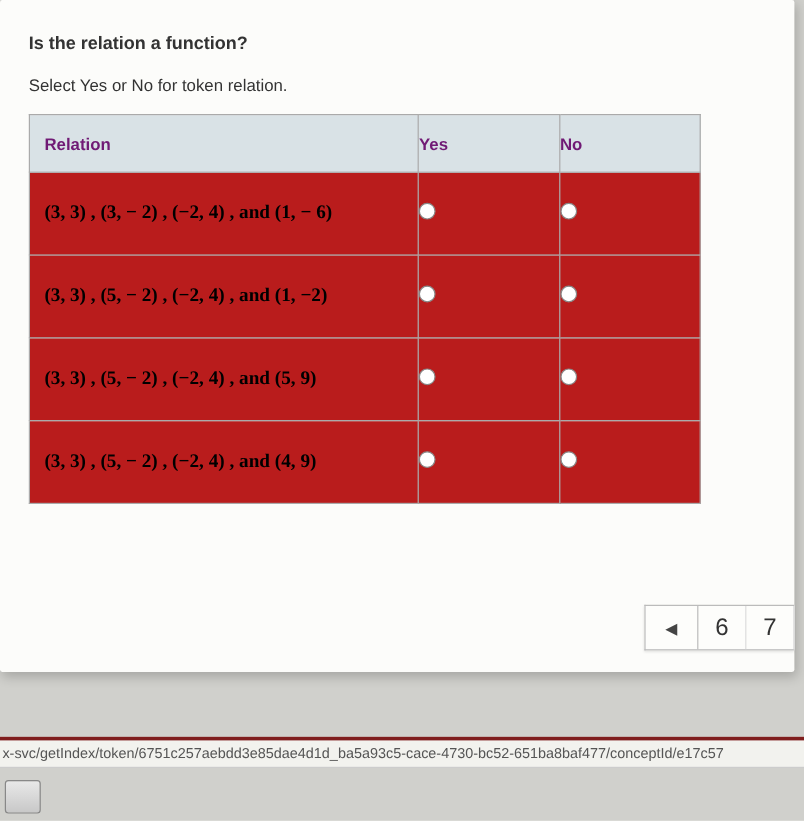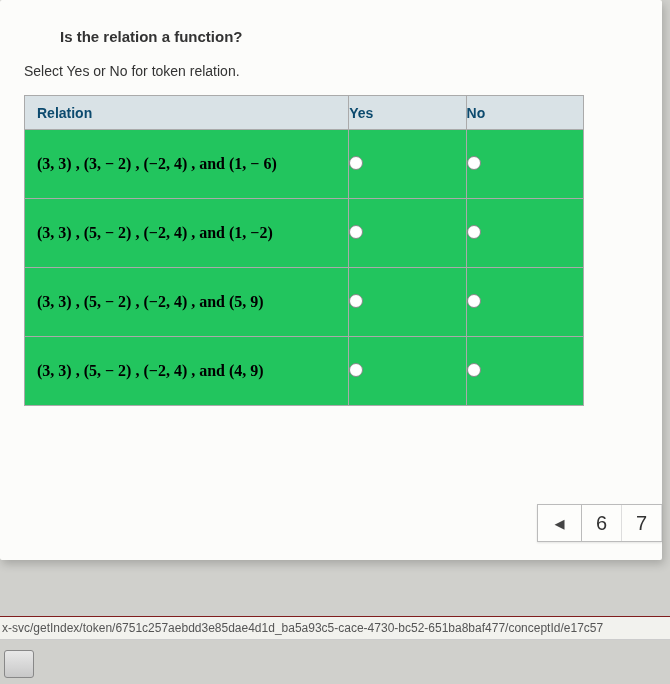--- a/index.html
+++ b/index.html
@@ -18,21 +18,20 @@
       box-shadow: 2px 4px 10px rgba(0,0,0,0.2);
       border-radius: 2px;
       min-height: 560px;
       position: relative;
     }
     .question-title {
       font-weight: bold;
       font-size: 15px;
       color: #333;
       margin-bottom: 18px;
-      margin-left: 36px;
     }
     .instruction {
       font-size: 14px;
       color: #333;
       margin-bottom: 16px;
     }
     table {
       border-collapse: collapse;
       width: 100%;
       max-width: 560px;
@@ -40,30 +39,30 @@
     th, td {
       border: 1px solid #aaa;
       padding: 0;
       text-align: left;
       vertical-align: middle;
     }
     th {
       background: #d9e2e6;
       font-weight: bold;
       font-size: 14px;
-      color: #0c4a6e;
-      height: 34px;
+      color: #701a75;
+      height: 48px;
     }
     th:first-child {
       text-align: left;
       padding-left: 12px;
     }
     td {
       height: 69px;
-      background: #22c55e;
+      background: #b91c1c;
       font-size: 15px;
     }
     td.relation-cell {
       text-align: left;
       padding-left: 12px;
       font-family: 'Times New Roman', serif;
       font-size: 16px;
       white-space: nowrap;
     }
     .col-rel { width: 58%; }
@@ -109,21 +108,21 @@
       font-size: 20px;
       color: #333;
       border-right: 1px solid #ddd;
     }
     .url-bar {
       position: absolute;
       bottom: 44px;
       left: 0;
       right: 0;
       background: #f2f2ee;
-      border-top: 1px solid #7f1d1d;
+      border-top: 3px solid #7f1d1d;
       border-bottom: 1px solid #ccc;
       padding: 4px 2px;
       font-size: 12px;
       color: #555;
       white-space: nowrap;
       overflow: hidden;
     }
     .taskbar-icon {
       position: absolute;
       bottom: 6px;

